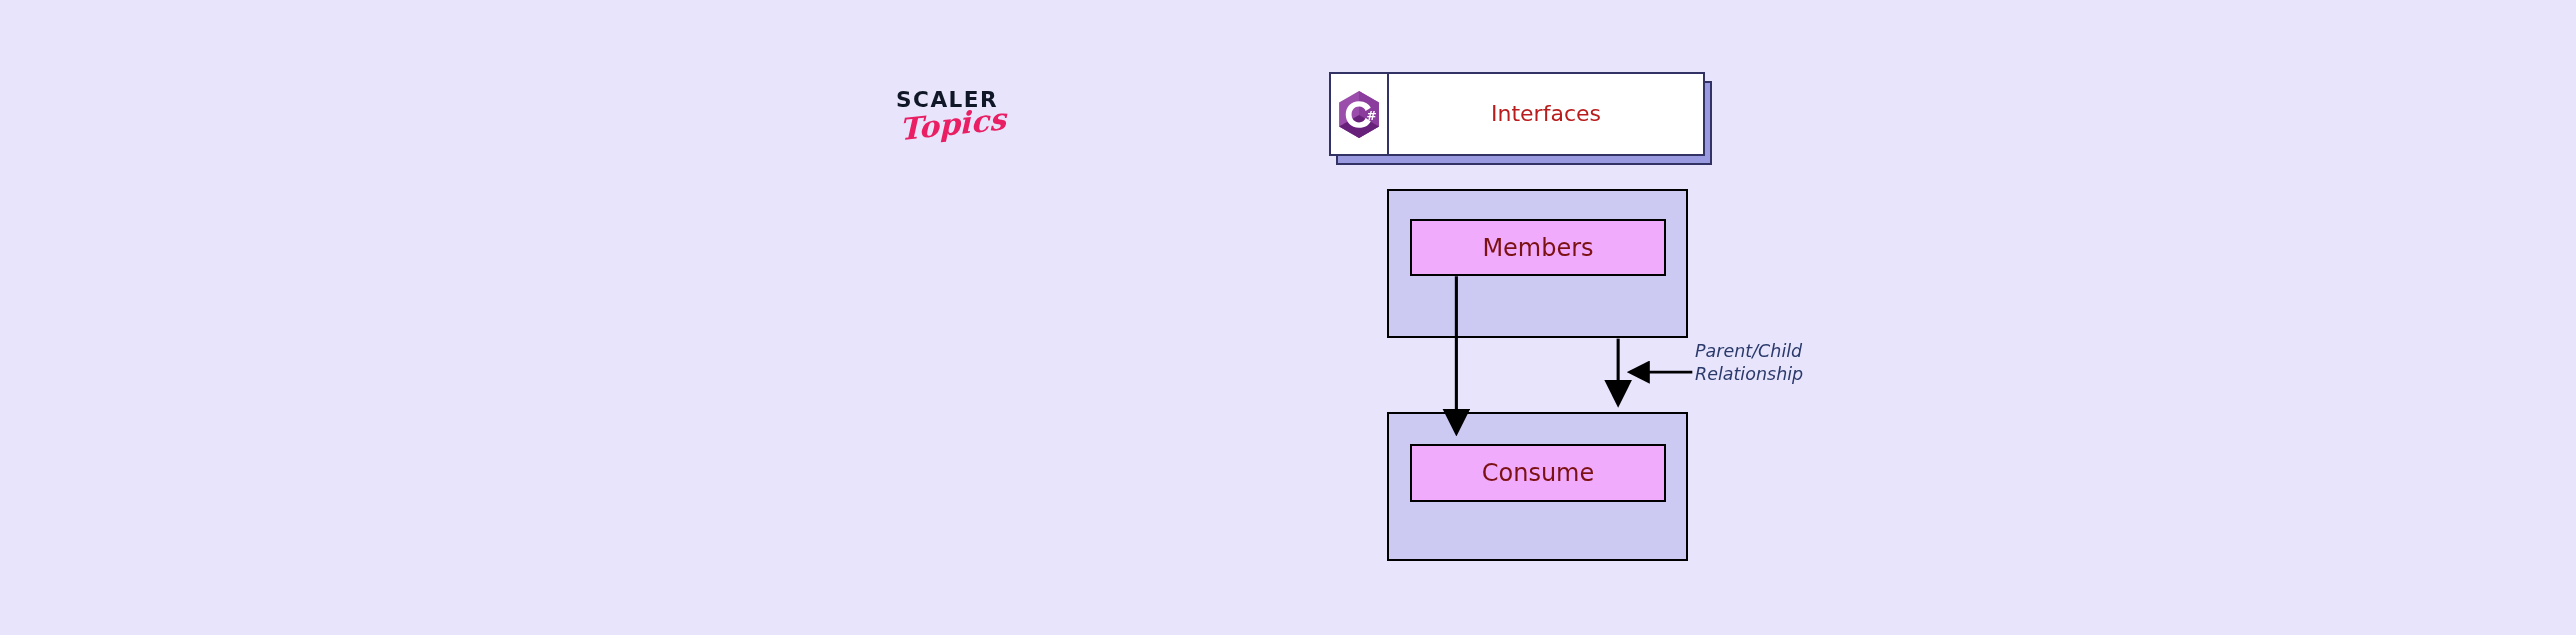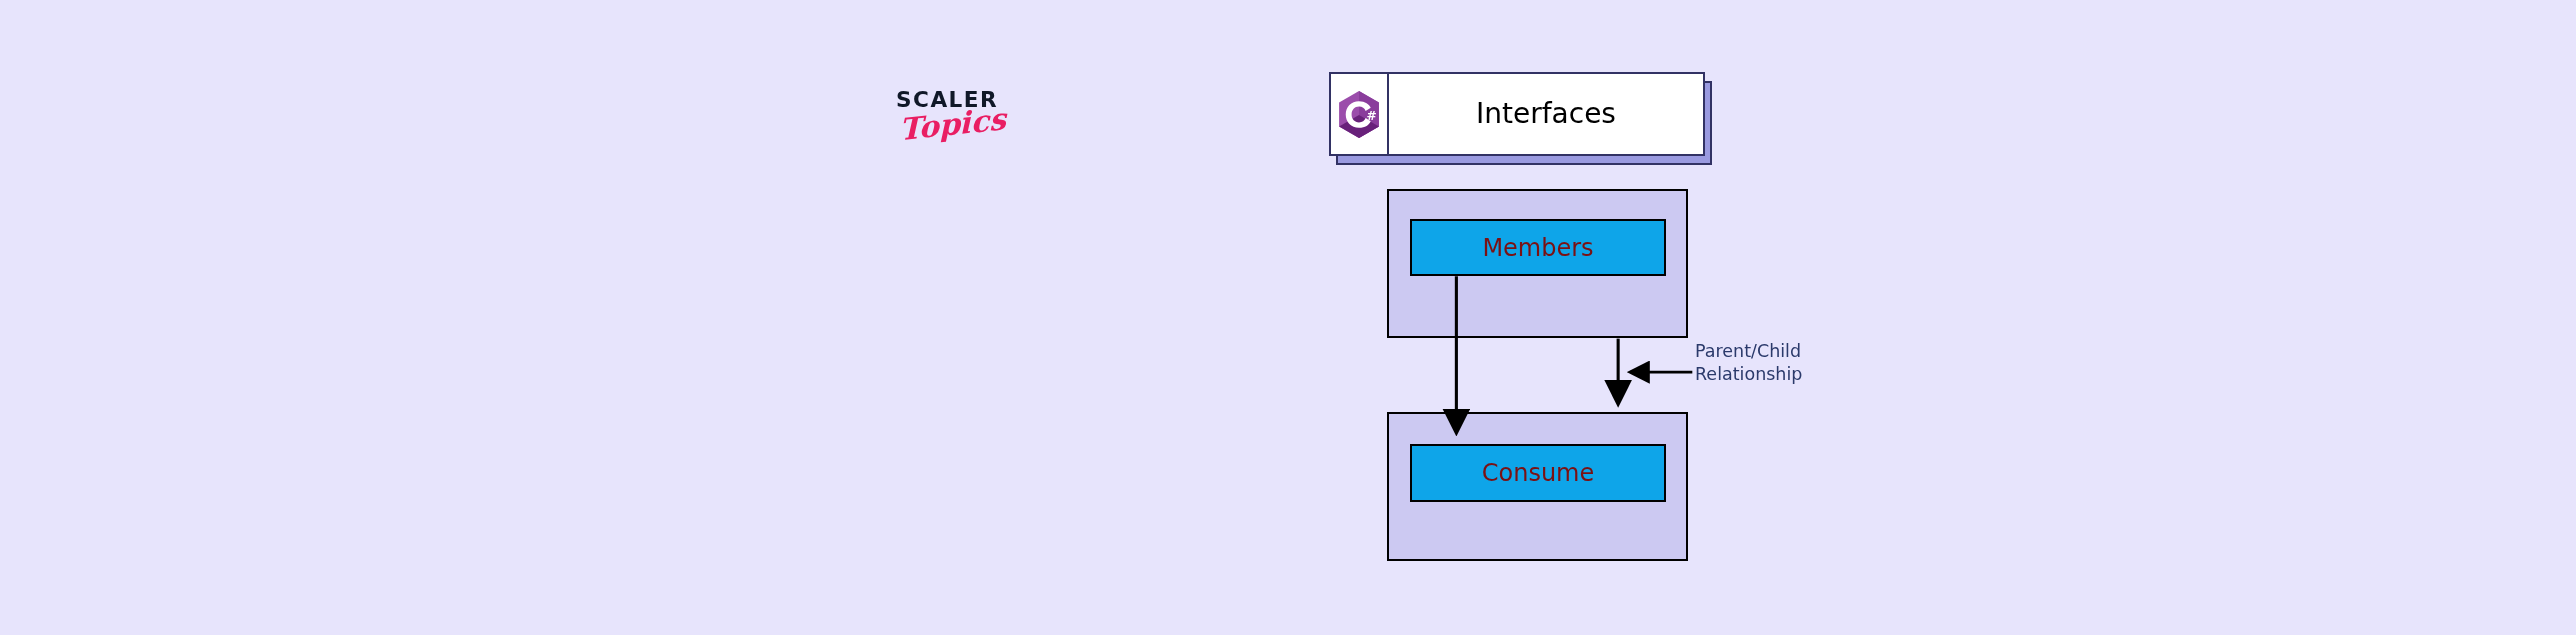--- a/index.html
+++ b/index.html
@@ -93,22 +93,22 @@
     flex: none;
   }
   .header-title-cell {
     flex: 1;
     display: flex;
     align-items: center;
     justify-content: center;
   }
   .header-title {
     font-family: "DejaVu Sans", sans-serif;
-    font-size: 28px;
-    color: #000000;
+    font-size: 22px;
+    color: #b91c1c;
     line-height: 1;
     white-space: nowrap;
     text-align: right;
   }
   .csharp-logo { display: block; }
 
   
   .group-box {
     position: absolute;
     background: #ccc9f2;
@@ -124,21 +124,21 @@
   #consume-group {
     left: 1387px;
     top: 412px;
     width: 301px;
     height: 149px;
   }
 
   
   .node-box {
     position: absolute;
-    background: #0ea5e9;
+    background: #f0abfc;
     border: 2.6px solid #000000;
     box-sizing: border-box;
     display: flex;
     align-items: center;
     justify-content: center;
   }
   #members-node {
     left: 1410px;
     top: 219px;
     width: 256px;
@@ -167,20 +167,21 @@
     height: 636px;
     pointer-events: none;
   }
 
   
   .rel-label {
     position: absolute;
     left: 1695px;
     top: 340px;
     font-family: "DejaVu Sans", sans-serif;
+    font-style: italic;
     font-size: 17.5px;
     line-height: 1.32;
     color: #2b3a6b;
     white-space: nowrap;
   }
 </style>
 </head>
 <body>
 
 <div class="stage">

